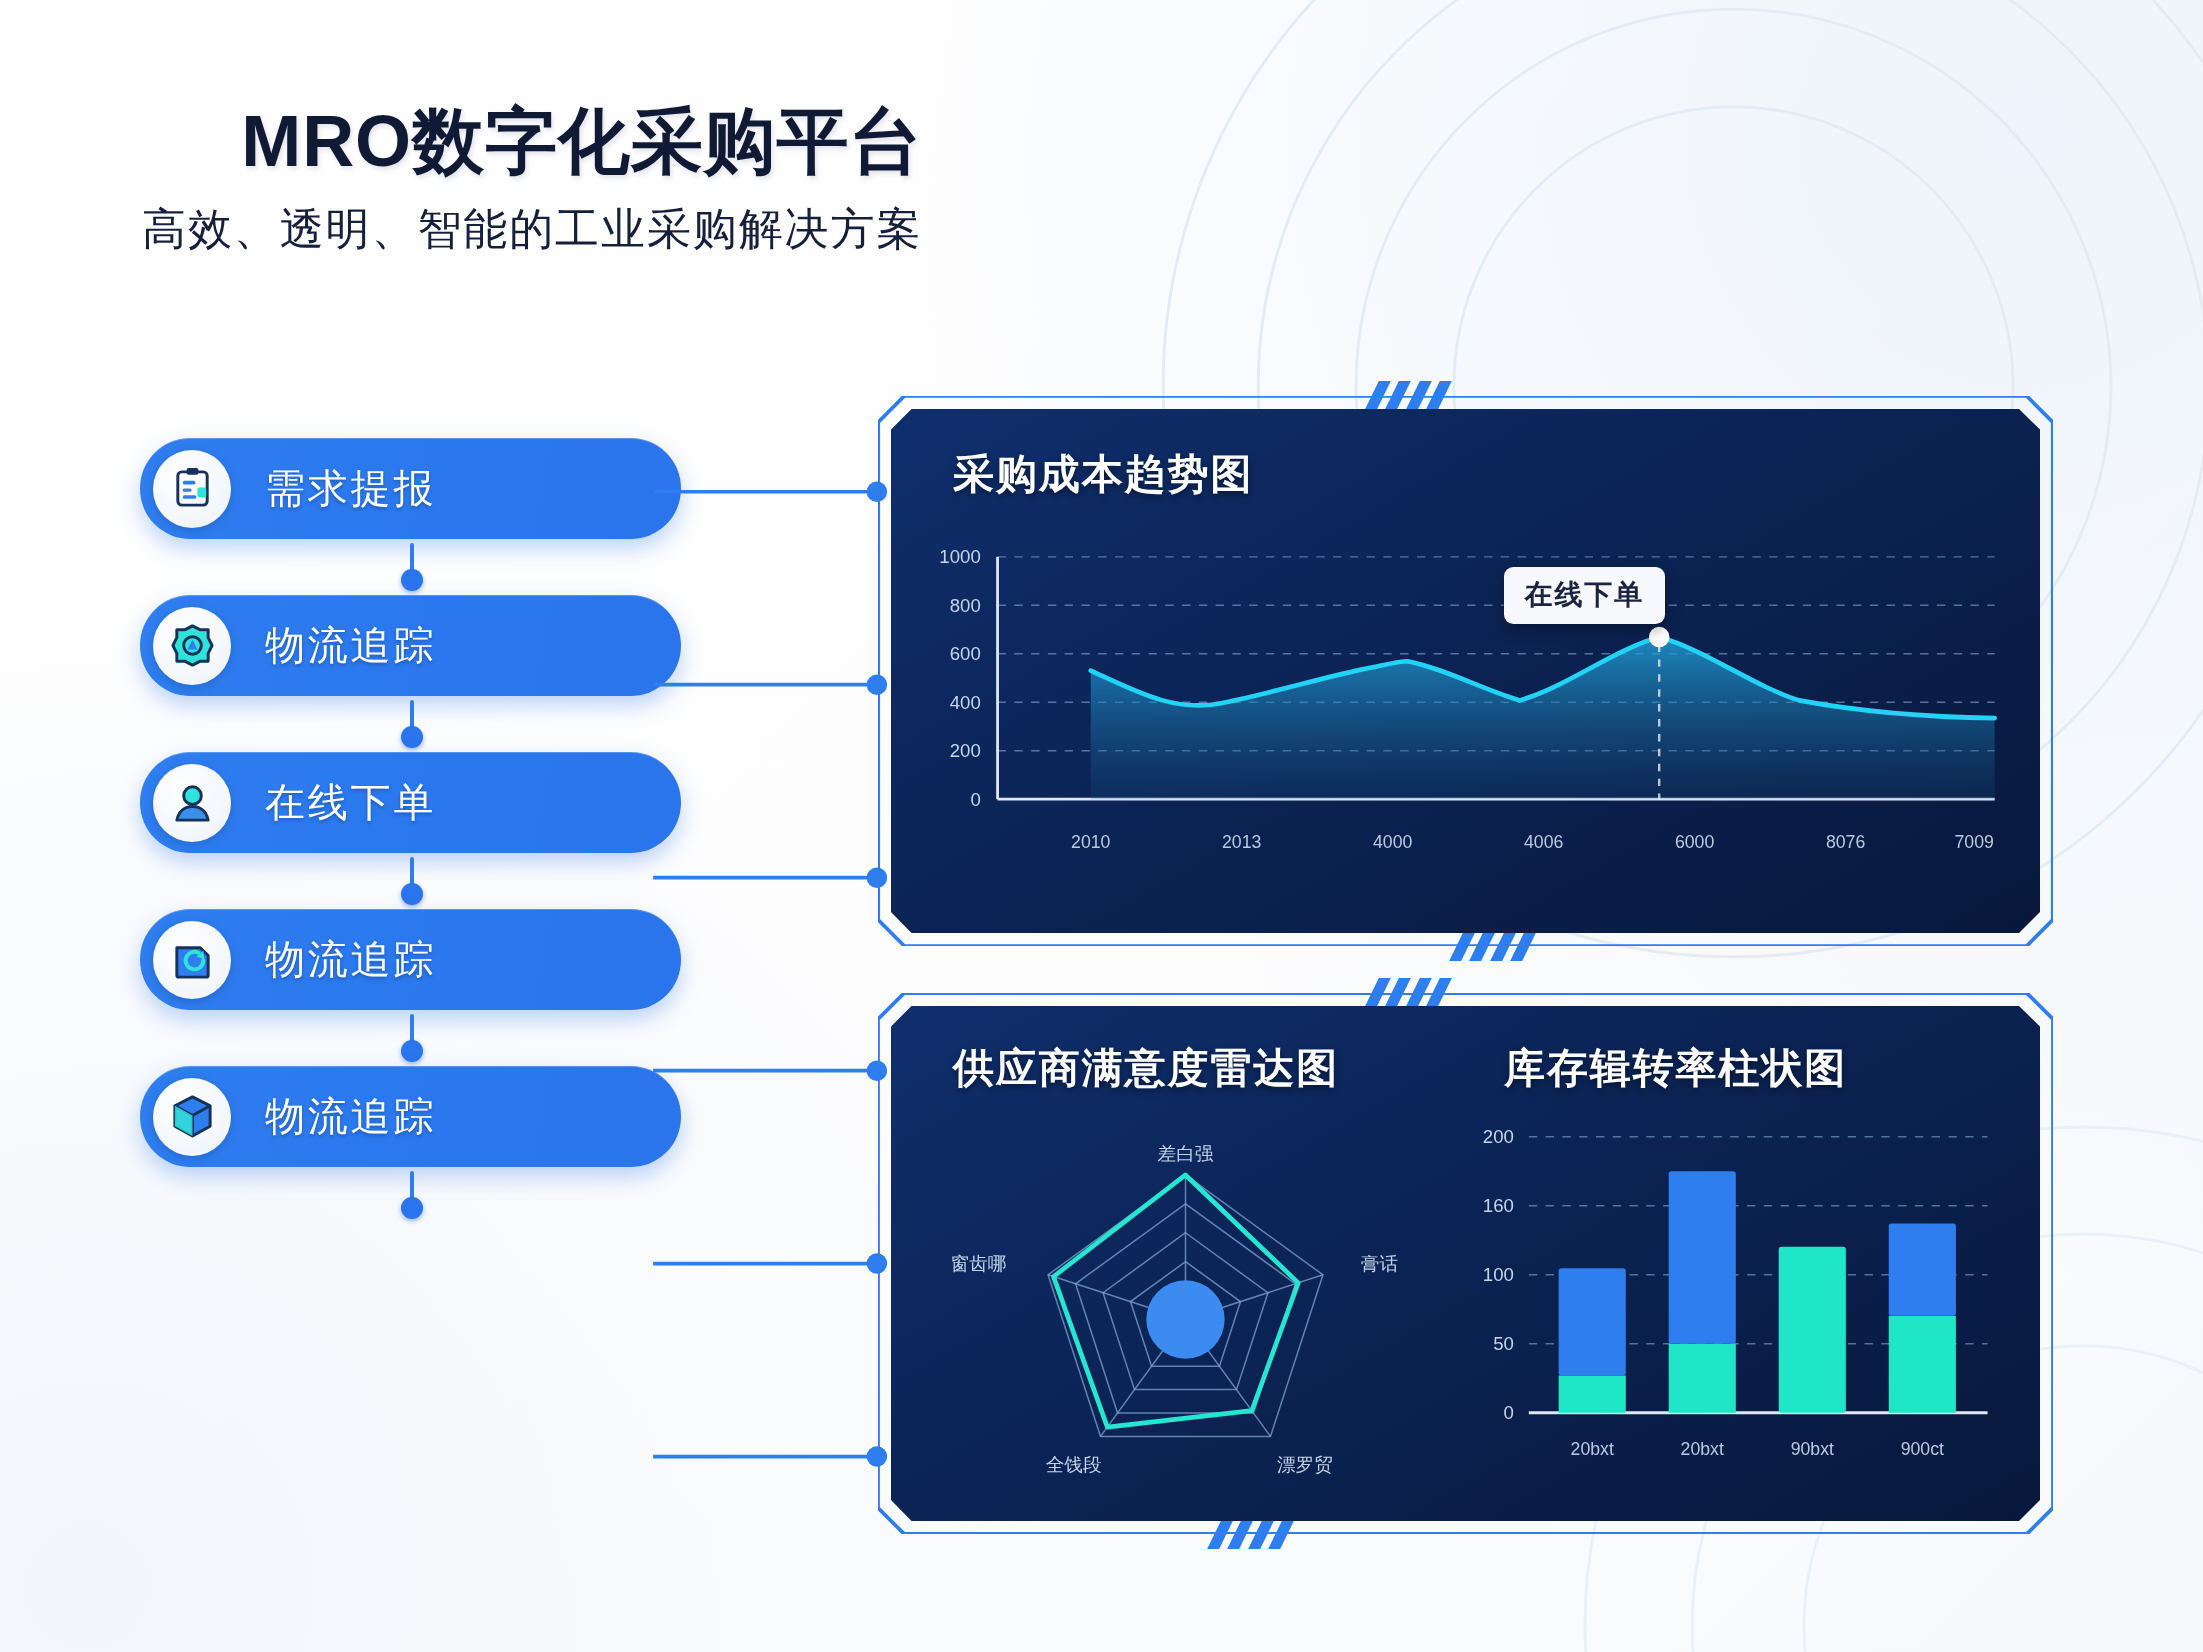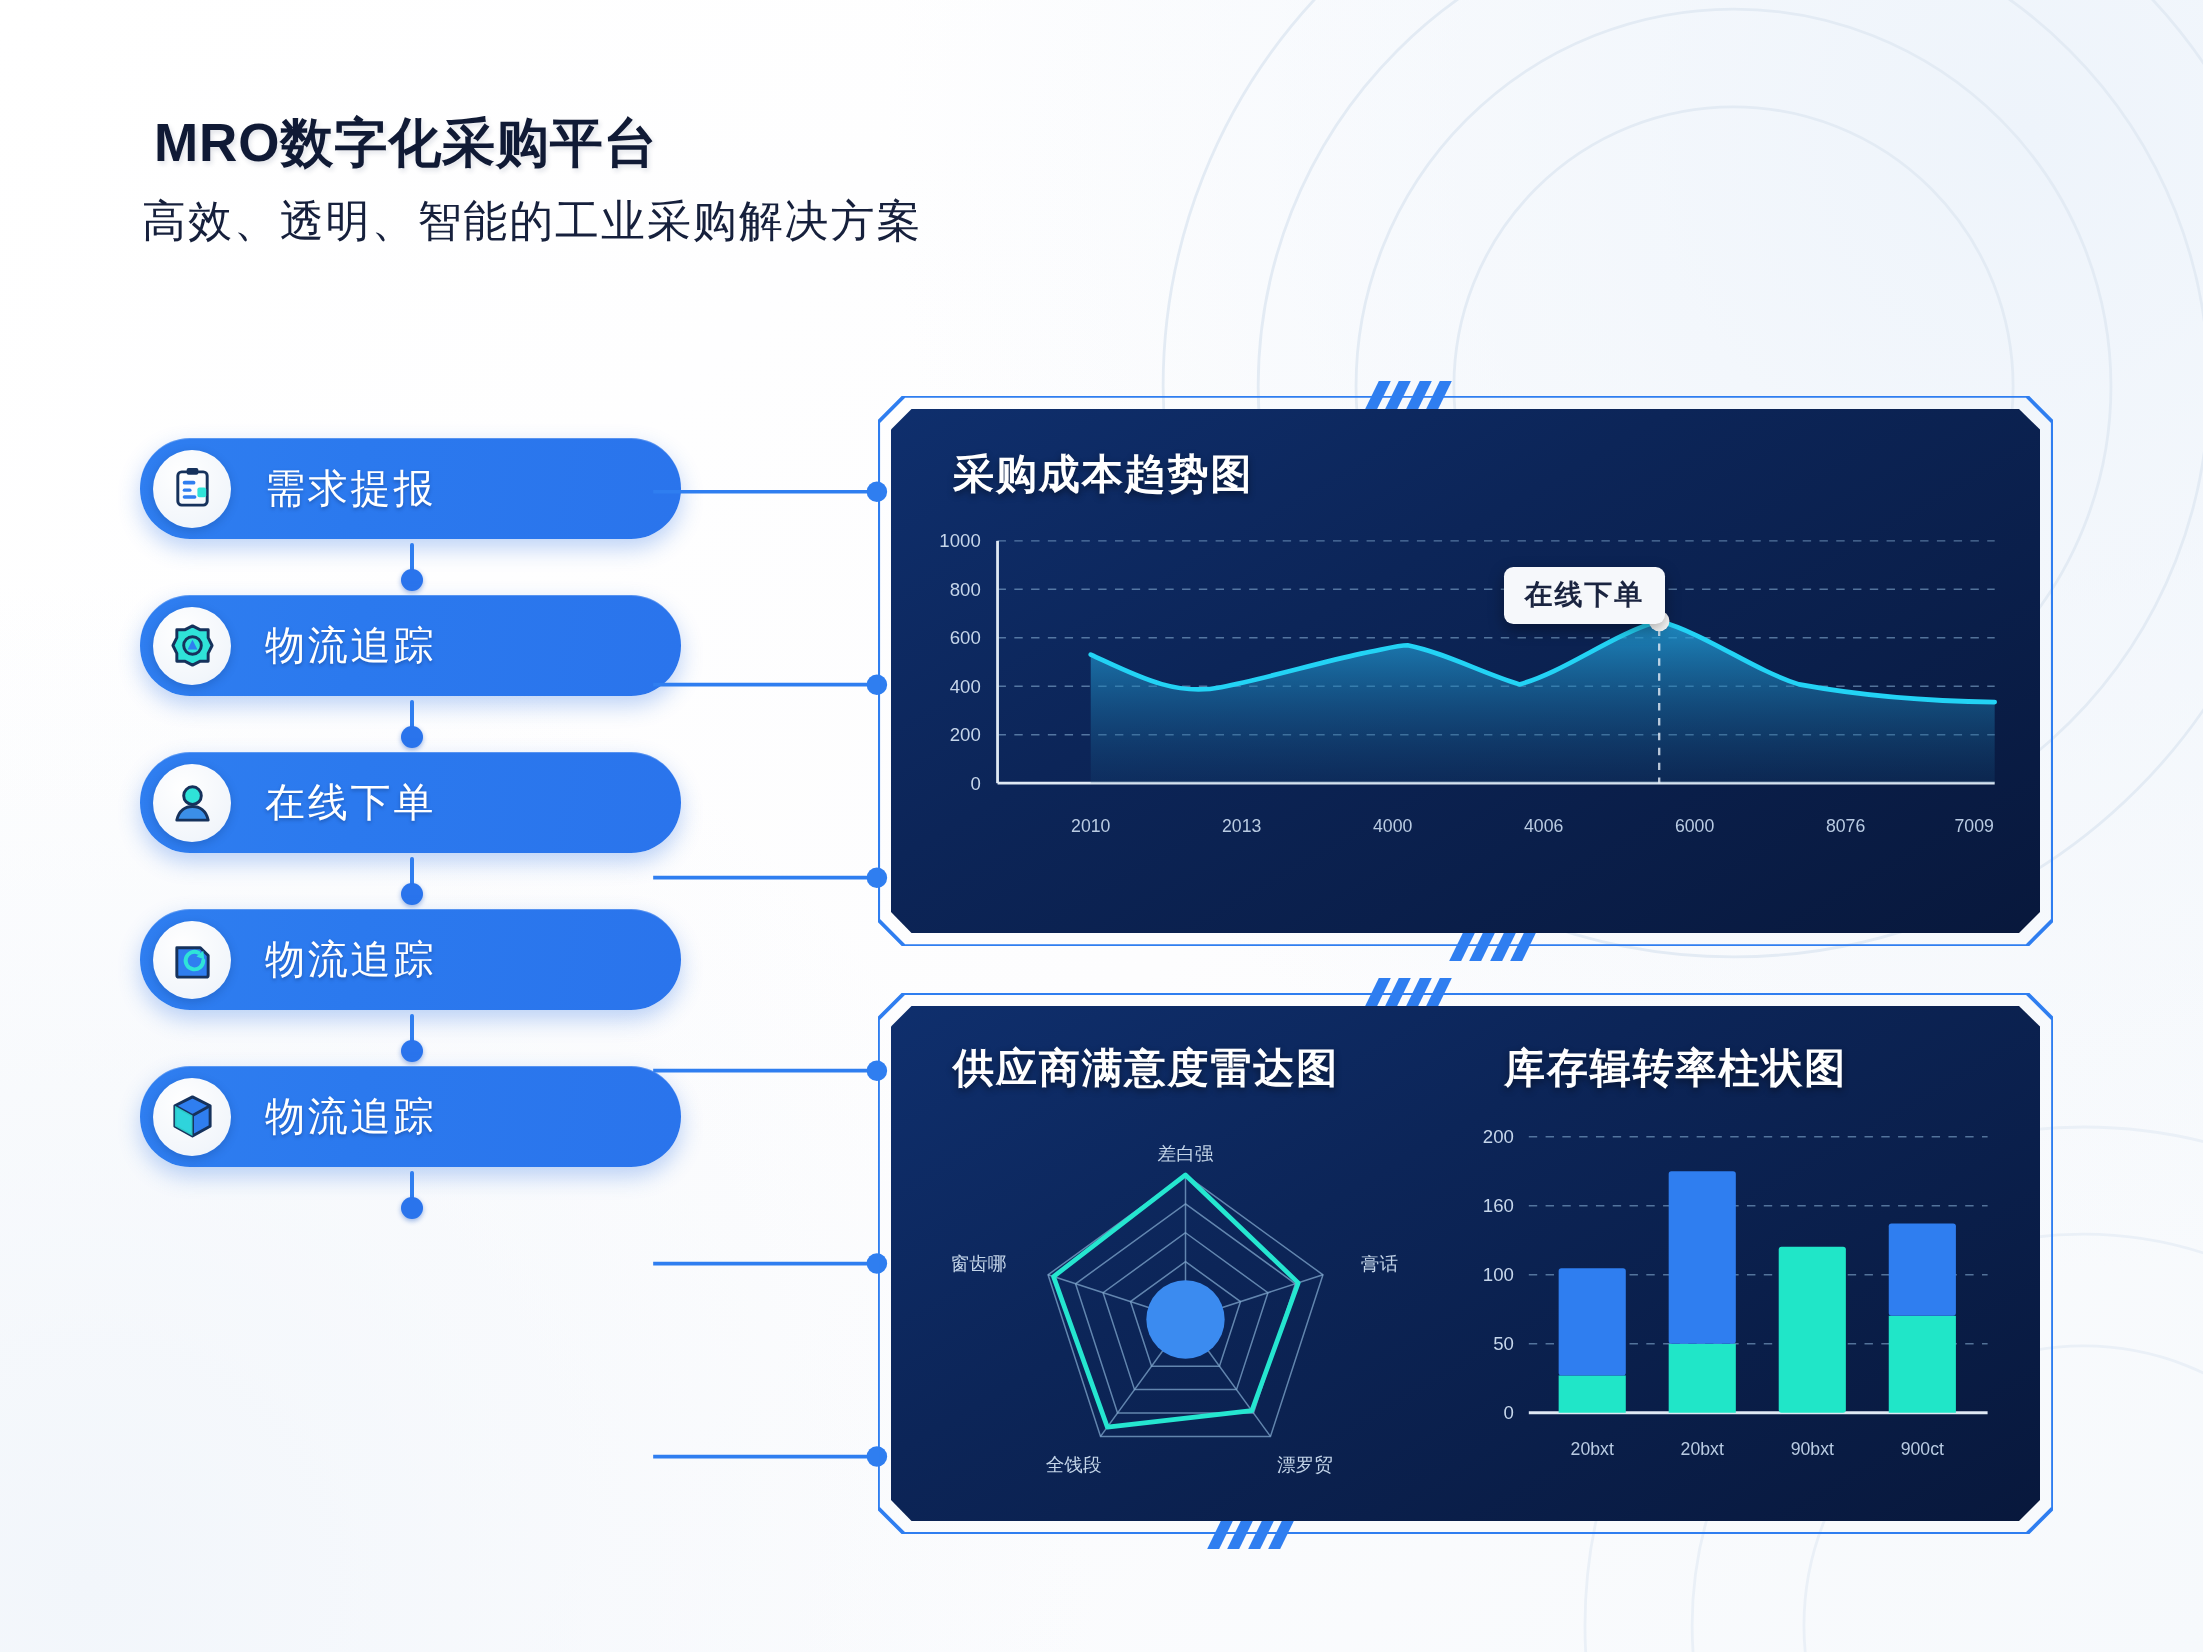--- a/index.html
+++ b/index.html
@@ -15,22 +15,22 @@
       radial-gradient(circle at 4% 96%, #f2f6fb 0%, rgba(242,246,251,0) 38%),
       linear-gradient(135deg,#ffffff 0%,#fdfdfe 55%,#f6f9fc 100%);
   }
   .arcs{position:absolute;right:-112px;top:-196px;width:1165px;height:1165px;}
   .arcs circle{fill:none;stroke:#e3ebf4;stroke-width:3;}
   .arcs2{position:absolute;right:-392px;bottom:-485px;width:1025px;height:1025px;}
   .arcs2 circle{fill:none;stroke:#eaf0f7;stroke-width:3;}
 
   
   .header{position:absolute;left:142px;top:103px;}
-  .title{font-size:53px;font-weight:bold;color:#101a35;letter-spacing:0.9px;line-height:1.06;
-         text-shadow:1.9px 2.8px 5.6px rgba(20,32,70,.12);margin:12px;}
+  .title{font-size:72px;font-weight:bold;color:#101a35;letter-spacing:0.9px;line-height:1.06;
+         text-shadow:1.9px 2.8px 5.6px rgba(20,32,70,.12);margin:0;text-align:right;}
   .subtitle{font-size:44px;color:#16203c;margin:20.5px 0 0 0;letter-spacing:1.9px;font-weight:500;}
 
   
   .flow{position:absolute;left:140px;top:438px;width:559px;}
   .pill{position:relative;width:541px;height:101px;border-radius:50px;
         background:linear-gradient(100deg,#2f7ef0 0%,#2b79ee 40%,#2a74ec 100%);
         box-shadow:0 9.3px 22.4px rgba(38,110,228,.30), inset 0 0.9px 0 rgba(255,255,255,.22);
         display:flex;align-items:center;}
   .pill-icon{width:78px;height:78px;border-radius:50%;margin-left:13px;flex:0 0 auto;
         background:radial-gradient(circle at 38% 32%,#ffffff 0%,#f2f6fb 70%,#e8eff8 100%);
@@ -202,21 +202,21 @@
   </div>
   <div class="stripes" style="left:578px;bottom:-15px;">
     <i></i>
       <i></i>
       <i></i>
       <i></i>
   </div>
 
   <div class="panel-title" style="left:75px;top:51px;">采购成本趋势图</div>
 
-  <div class="chart" style="position:absolute;left:45px;top:128px;width:1081px;height:345px;text-align:center;">
+  <div class="chart" style="position:absolute;left:45px;top:144px;width:1081px;height:345px;text-align:center;">
     <svg viewBox="0 0 1160 370" style="width:100%;height:100%;">
       <defs>
         <linearGradient id="areaFill" x1="0" y1="0" x2="0" y2="1">
           <stop offset="0%" stop-color="#23a6e0" stop-opacity=".78"></stop>
           <stop offset="100%" stop-color="#16507f" stop-opacity=".20"></stop>
         </linearGradient>
       </defs>
 
       <text class="axis-label" x="62" y="25" text-anchor="end">1000</text>
       <text class="axis-label" x="62" y="77" text-anchor="end">800</text>

